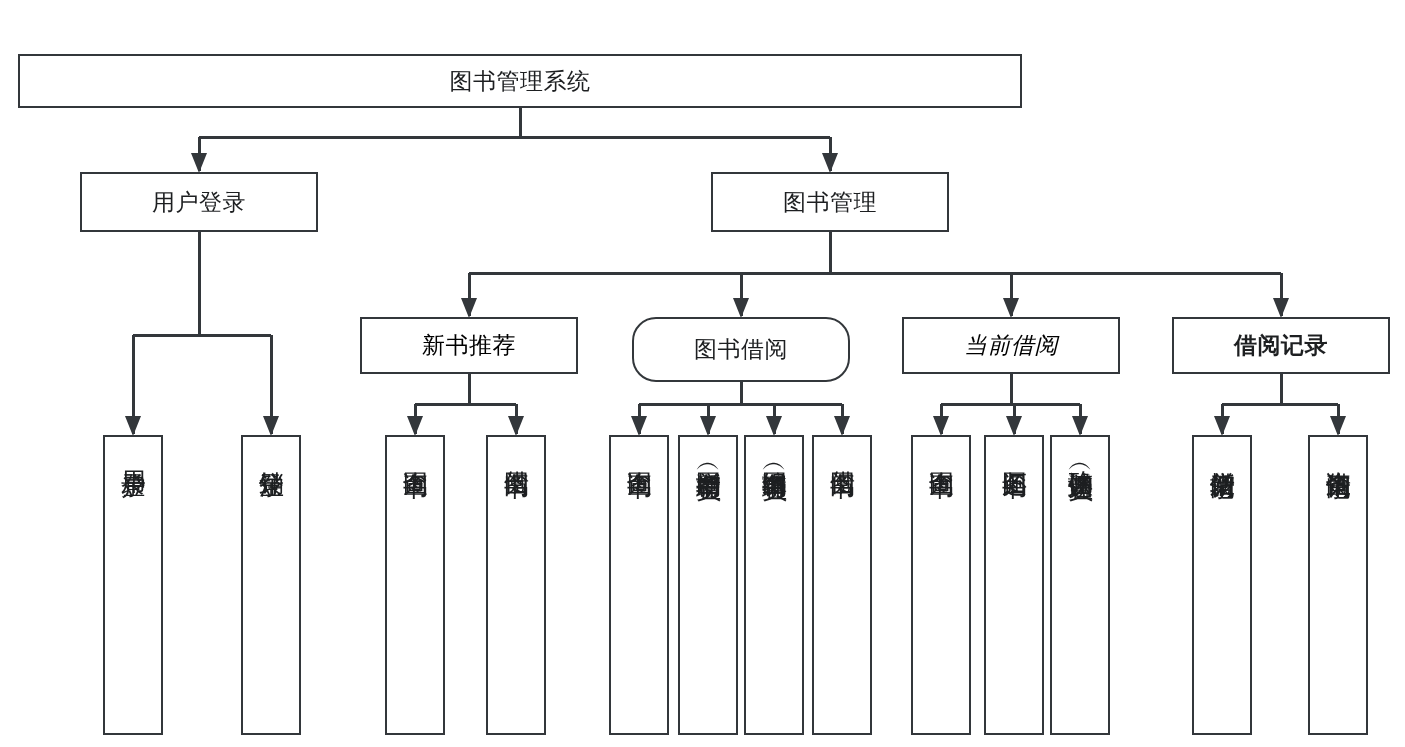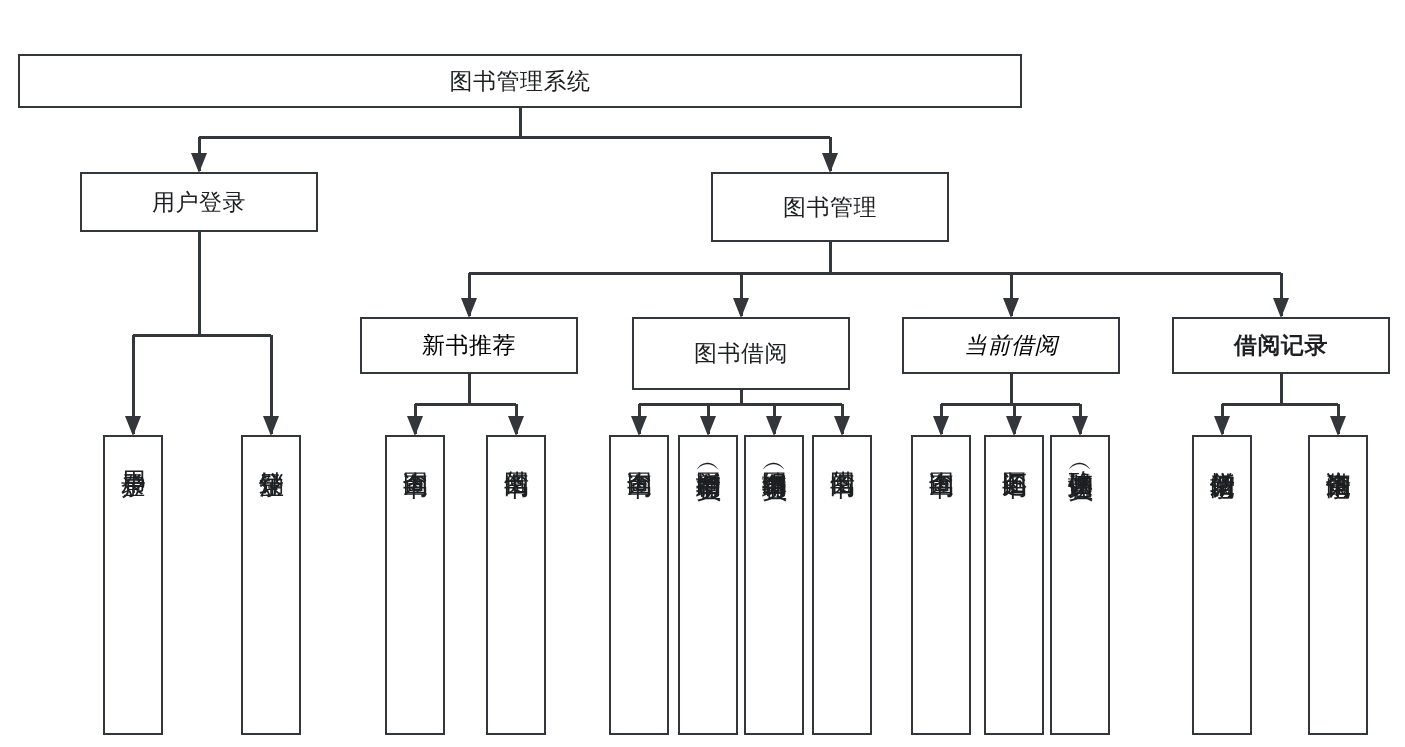--- a/index.html
+++ b/index.html
@@ -129,27 +129,27 @@
       <polygon points="1330,416 1346,416 1338,436" fill="#33373b"></polygon>
     </svg>
 
   <div id="nodes-layer">
       <div class="node horizontal" id="node-root" style="left: 18px; top: 14px; width: 1004px; height: 54px; border-color: rgb(51, 55, 59); background: rgb(255, 255, 255); color: rgb(29, 31, 33); margin-top: 40px;">
         <span class="label">图书管理系统</span>
       </div>
       <div class="node horizontal" id="node-user-login" style="left: 80px; top: 172px; width: 238px; height: 60px; border-color: rgb(51, 55, 59); background: rgb(255, 255, 255); color: rgb(29, 31, 33);">
         <span class="label">用户登录</span>
       </div>
-      <div class="node horizontal" id="node-book-manage" style="left: 711px; top: 172px; width: 238px; height: 70px; border-color: rgb(51, 55, 59); background: rgb(255, 255, 255); color: rgb(29, 31, 33);">
+      <div class="node horizontal" id="node-book-manage" style="left: 711px; top: 172px; width: 238px; height: 60px; border-color: rgb(51, 55, 59); background: rgb(255, 255, 255); color: rgb(29, 31, 33);">
         <span class="label">图书管理</span>
       </div>
       <div class="node horizontal" id="node-new-book-rec" style="left: 360px; top: 317px; width: 218px; height: 57px; border-color: rgb(51, 55, 59); background: rgb(255, 255, 255); color: #000000;">
         <span class="label">新书推荐</span>
       </div>
-      <div class="node horizontal" id="node-book-borrow" style="left: 632px; top: 317px; width: 218px; height: 73px; border-color: rgb(51, 55, 59); background: rgb(255, 255, 255); color: rgb(29, 31, 33);">
+      <div class="node horizontal" id="node-book-borrow" style="left: 632px; top: 317px; width: 218px; height: 65px; border-color: rgb(51, 55, 59); background: rgb(255, 255, 255); color: rgb(29, 31, 33); border-radius: 24px;">
         <span class="label">图书借阅</span>
       </div>
       <div class="node horizontal" id="node-current-borrow" style="left: 902px; top: 317px; width: 218px; height: 57px; border-color: rgb(51, 55, 59); background: rgb(255, 255, 255); color: #000000; font-style: italic;">
         <span class="label">当前借阅</span>
       </div>
       <div class="node horizontal" id="node-borrow-record" style="left: 1172px; top: 317px; width: 218px; height: 57px; border-color: rgb(51, 55, 59); background: rgb(255, 255, 255); color: rgb(29, 31, 33); font-weight: bold;">
         <span class="label">借阅记录</span>
       </div>
       <div class="node vertical" id="node-leaf-user-login" style="left: 103px; top: 435px; width: 60px; height: 300px; border-color: rgb(51, 55, 59); background: rgb(255, 255, 255); color: rgb(29, 31, 33);">
         <span class="label">用户登录</span>

